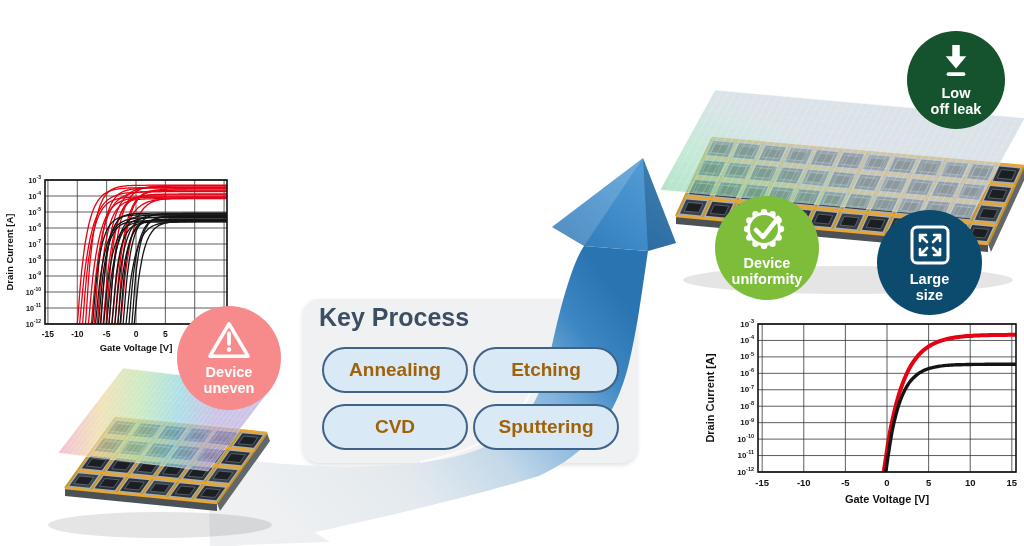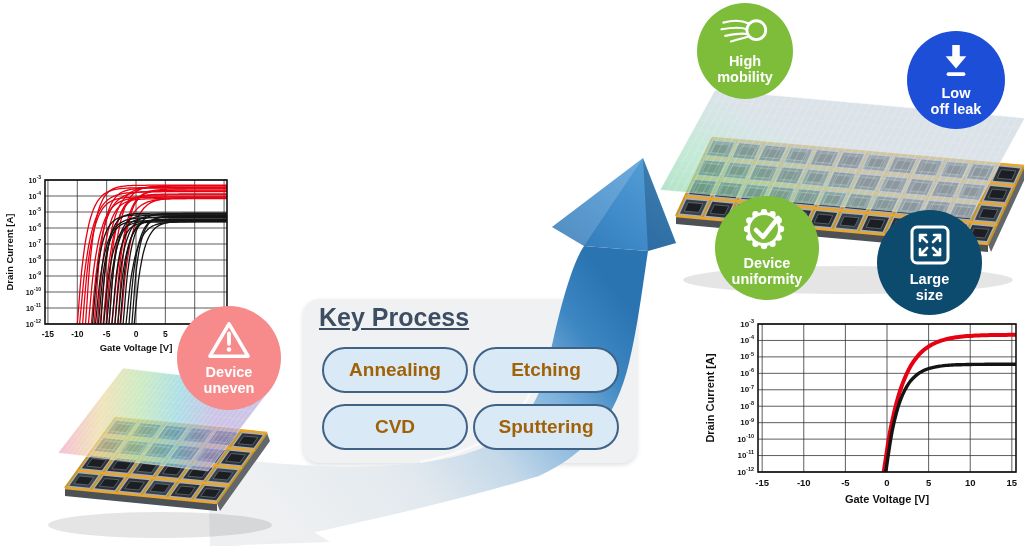--- a/index.html
+++ b/index.html
@@ -18,21 +18,21 @@
   #pill-0{left:19px;top:48px;} #pill-1{left:170px;top:48px;}
   #pill-2{left:19px;top:105px;} #pill-3{left:170px;top:105px;}
 
   
   .badge{border-radius:50%;display:flex;flex-direction:column;align-items:center;
          justify-content:center;text-align:center;color:#fff;font-weight:bold;z-index:6;}
   .badge .txt{font-size:14.5px;line-height:16px;}
   .badge svg{margin-bottom:4px;}
   #b-uneven{left:177px;top:306px;width:104px;height:104px;background:#f78a8a;}
   #b-mob{left:697px;top:3px;width:96px;height:96px;background:#7dbd3a;}
-  #b-leak{left:907px;top:31px;width:98px;height:98px;background:#1d4ed8;}
+  #b-leak{left:907px;top:31px;width:98px;height:98px;background:#14532d;}
   #b-unif{left:715px;top:196px;width:104px;height:104px;background:#7dbd3a;}
   #b-size{left:877px;top:210px;width:105px;height:105px;background:#0c4a6e;}
 
   
   #chart-before{left:4px;top:170px;z-index:5;}
   #chart-after{left:688px;top:312px;z-index:5;}
   #panel-before{left:25px;top:363px;z-index:5;}
   #panel-after{left:658px;top:68px;z-index:5;}
   #arrow-svg{left:0;top:0;z-index:3;pointer-events:none;}
 </style>
@@ -243,21 +243,21 @@
         <line x1="65.5" y1="47.5" x2="215.5" y2="65.5" stroke="rgba(255,255,255,0.18)" stroke-width="0.6"></line>
         <line x1="72" y1="39" x2="222" y2="57" stroke="rgba(255,255,255,0.18)" stroke-width="0.6"></line>
         <line x1="78.5" y1="30.500000000000007" x2="228.5" y2="48.50000000000001" stroke="rgba(255,255,255,0.18)" stroke-width="0.6"></line>
         <line x1="85" y1="22" x2="235" y2="40" stroke="rgba(255,255,255,0.18)" stroke-width="0.6"></line>
         <line x1="91.5" y1="13.5" x2="241.5" y2="31.5" stroke="rgba(255,255,255,0.18)" stroke-width="0.6"></line>
         <line x1="98" y1="5" x2="248" y2="23" stroke="rgba(255,255,255,0.18)" stroke-width="0.6"></line>
       </g>
     </svg>
 
   <div id="key-panel" class="abs"></div>
-  <div id="key-title" class="abs" style="left:319px;top:303px;text-decoration:underline;">Key Process</div>
+  <div id="key-title" class="abs" style="left:319px;top:303px;">Key Process</div>
   <div id="pill-0" class="pill" style="left:322px;top:347px;">Annealing</div>
   <div id="pill-1" class="pill" style="left:473px;top:347px;">Etching</div>
   <div id="pill-2" class="pill" style="left:322px;top:404px;">CVD</div>
   <div id="pill-3" class="pill" style="left:473px;top:404px;">Sputtering</div>
 
   <svg id="arrow-svg" class="abs" width="1024" height="546" viewBox="0 0 1024 546">
     <defs>
       <linearGradient id="gRibbon" gradientUnits="userSpaceOnUse" x1="300" y1="540" x2="615" y2="290">
         <stop offset="0" stop-color="#eef0f2"></stop>
           <stop offset="0.32" stop-color="#e2e9ee"></stop>
@@ -526,28 +526,20 @@
   <div id="b-uneven" class="abs badge">
     <svg width="44" height="40" viewBox="0 0 46 42">
       <path d="M23,4 L43,38 L3,38 Z" fill="none" stroke="#fff" stroke-width="3.8" stroke-linejoin="round"></path>
       <line x1="23" y1="14" x2="23" y2="25" stroke="#fff" stroke-width="4" stroke-linecap="round"></line>
       <circle cx="23" cy="31" r="2.4" fill="#fff"></circle>
     </svg>
     <div class="txt"><span>Device</span><br>
     <span>uneven</span></div>
   </div>
 
-  <div id="b-mob" class="abs badge">
-    <svg width="50" height="32" viewBox="0 0 52 34">
-      <circle cx="38" cy="14" r="10" fill="none" stroke="#fff" stroke-width="3"></circle>
-      <path d="M3,6 C14,3 24,4 30,7 M1,13 C13,11 23,11 28,13 M5,20 C15,18 23,17 28,18 M11,26 C18,24 25,22 29,21" fill="none" stroke="#fff" stroke-width="2.3" stroke-linecap="round"></path>
-    </svg>
-    <div class="txt"><span>High</span><br>
-    <span>mobility</span></div>
-  </div>
 
   <div id="b-leak" class="abs badge">
     <svg width="32" height="38" viewBox="0 0 34 40">
       <path d="M13,2 h8 v12 h7 l-11,13 -11,-13 h7 z" fill="#fff"></path>
       <rect x="7" y="31" width="20" height="3.8" rx="1.9" fill="#fff"></rect>
     </svg>
     <div class="txt"><span>Low</span><br>
     <span>off leak</span></div>
   </div>
 

